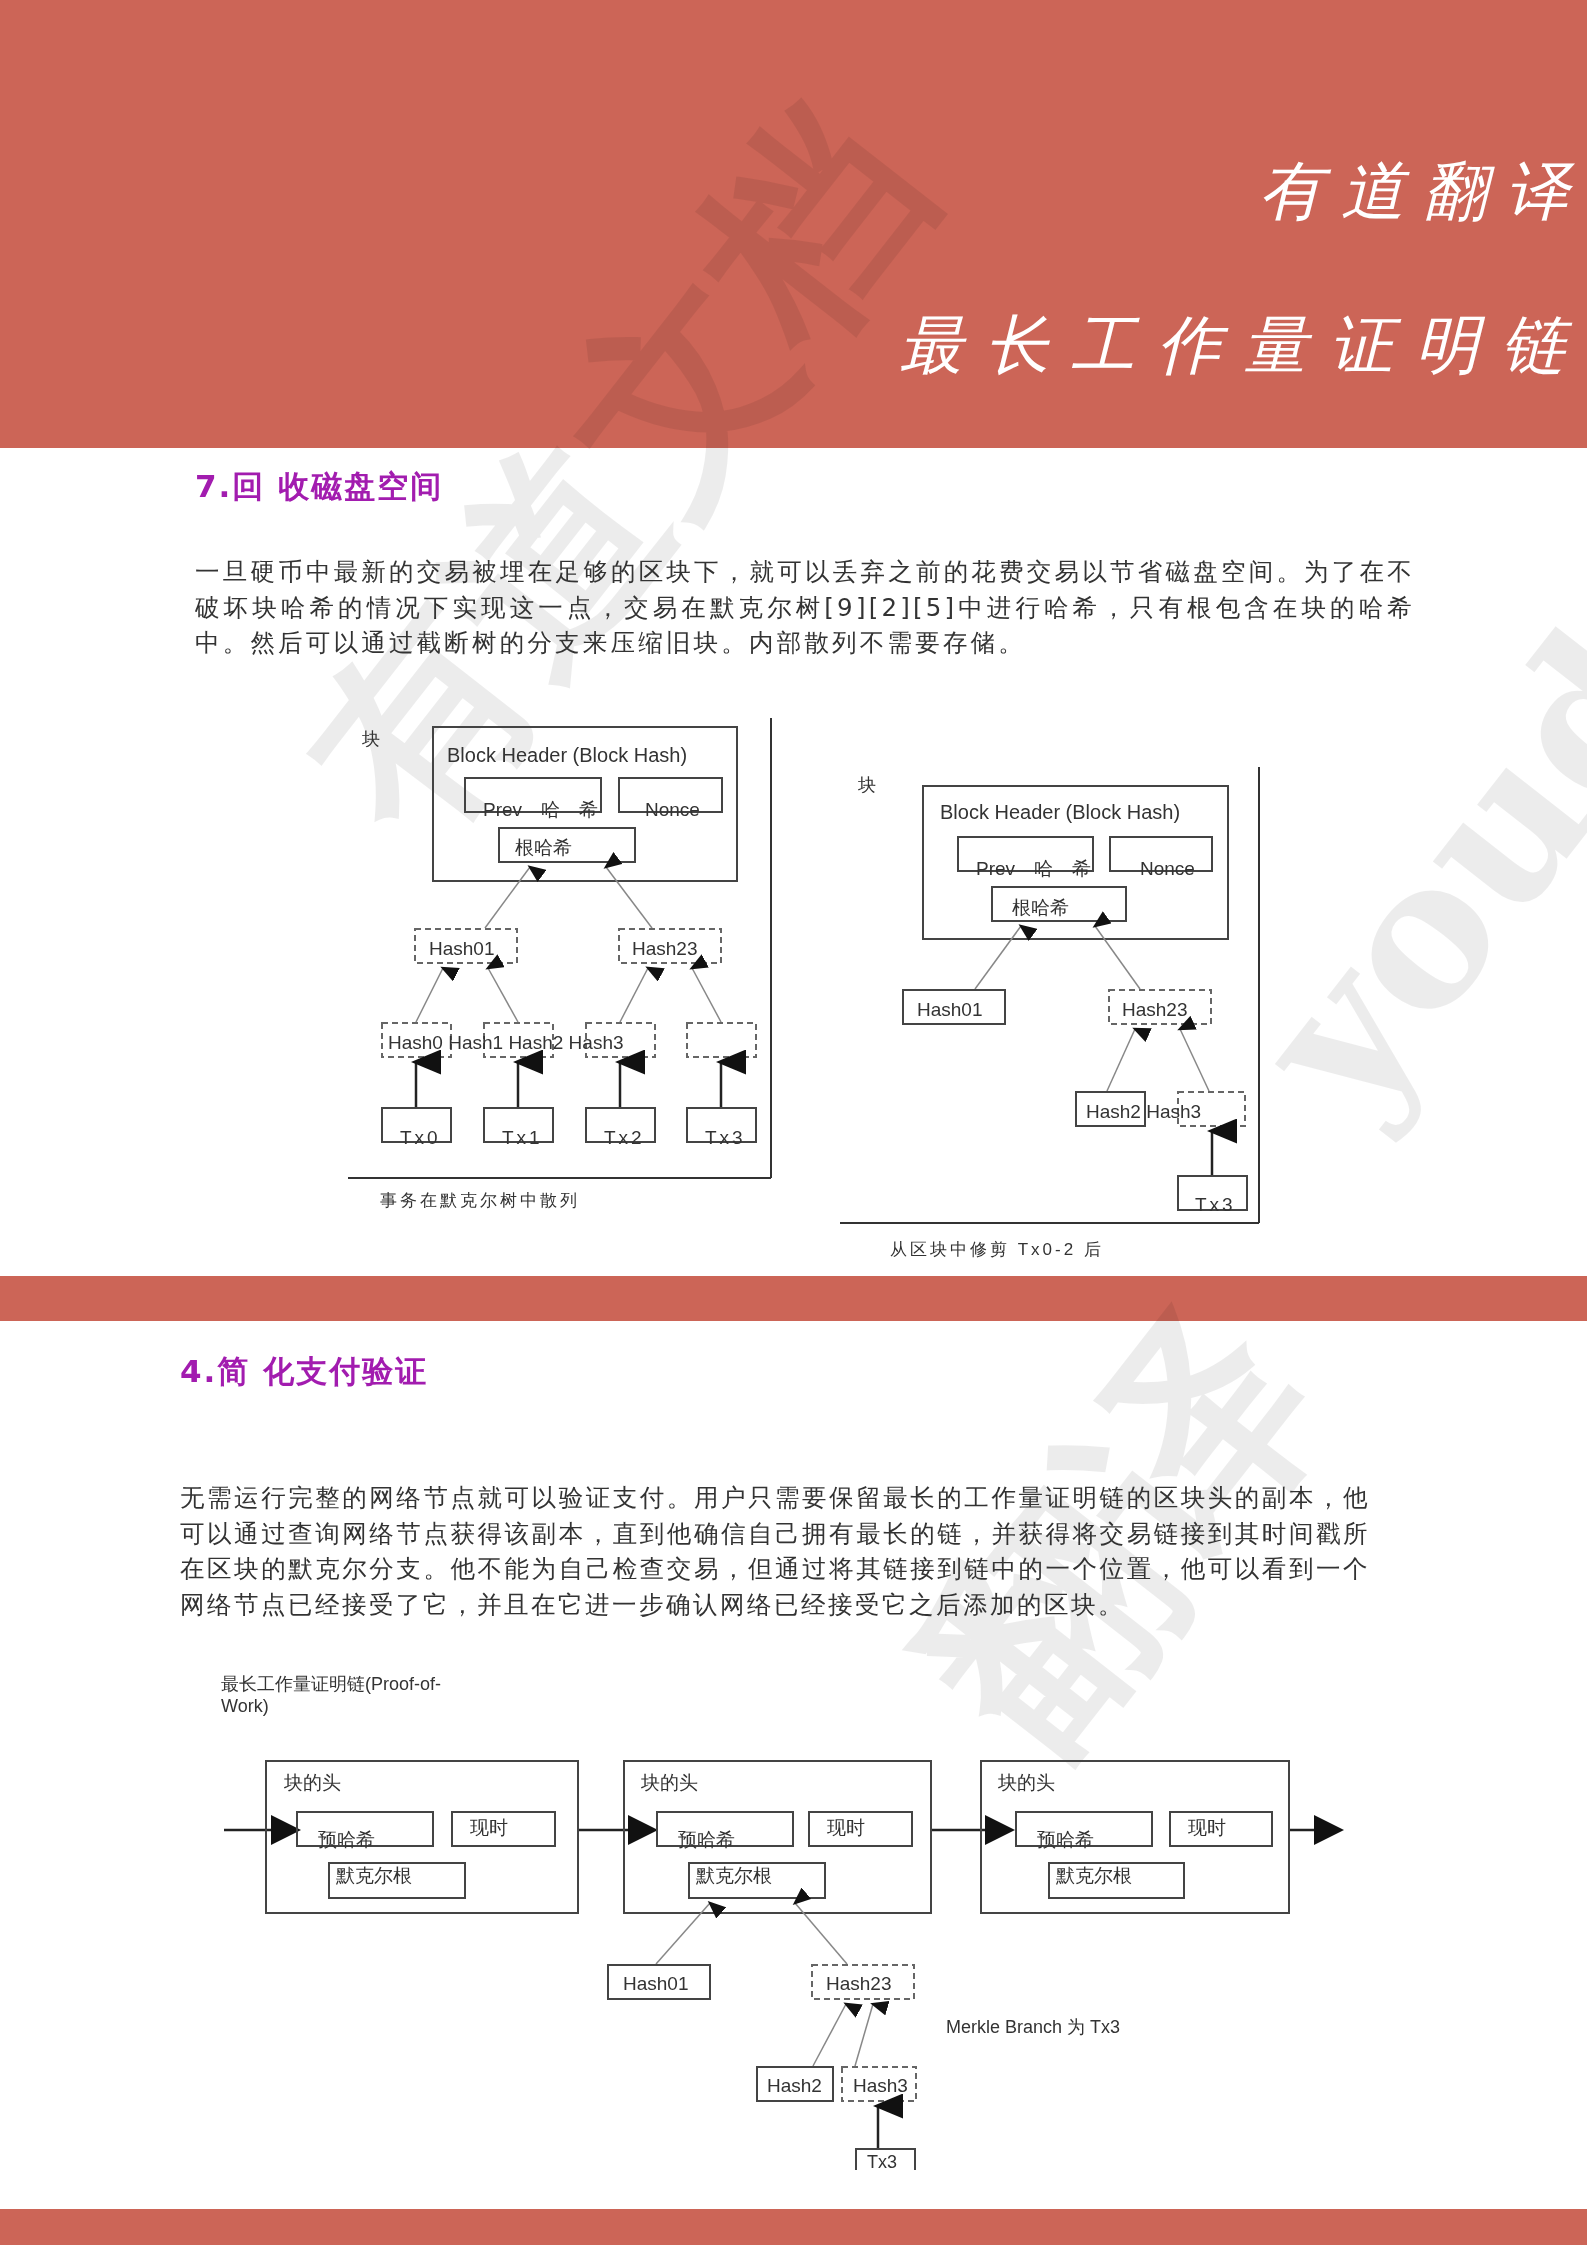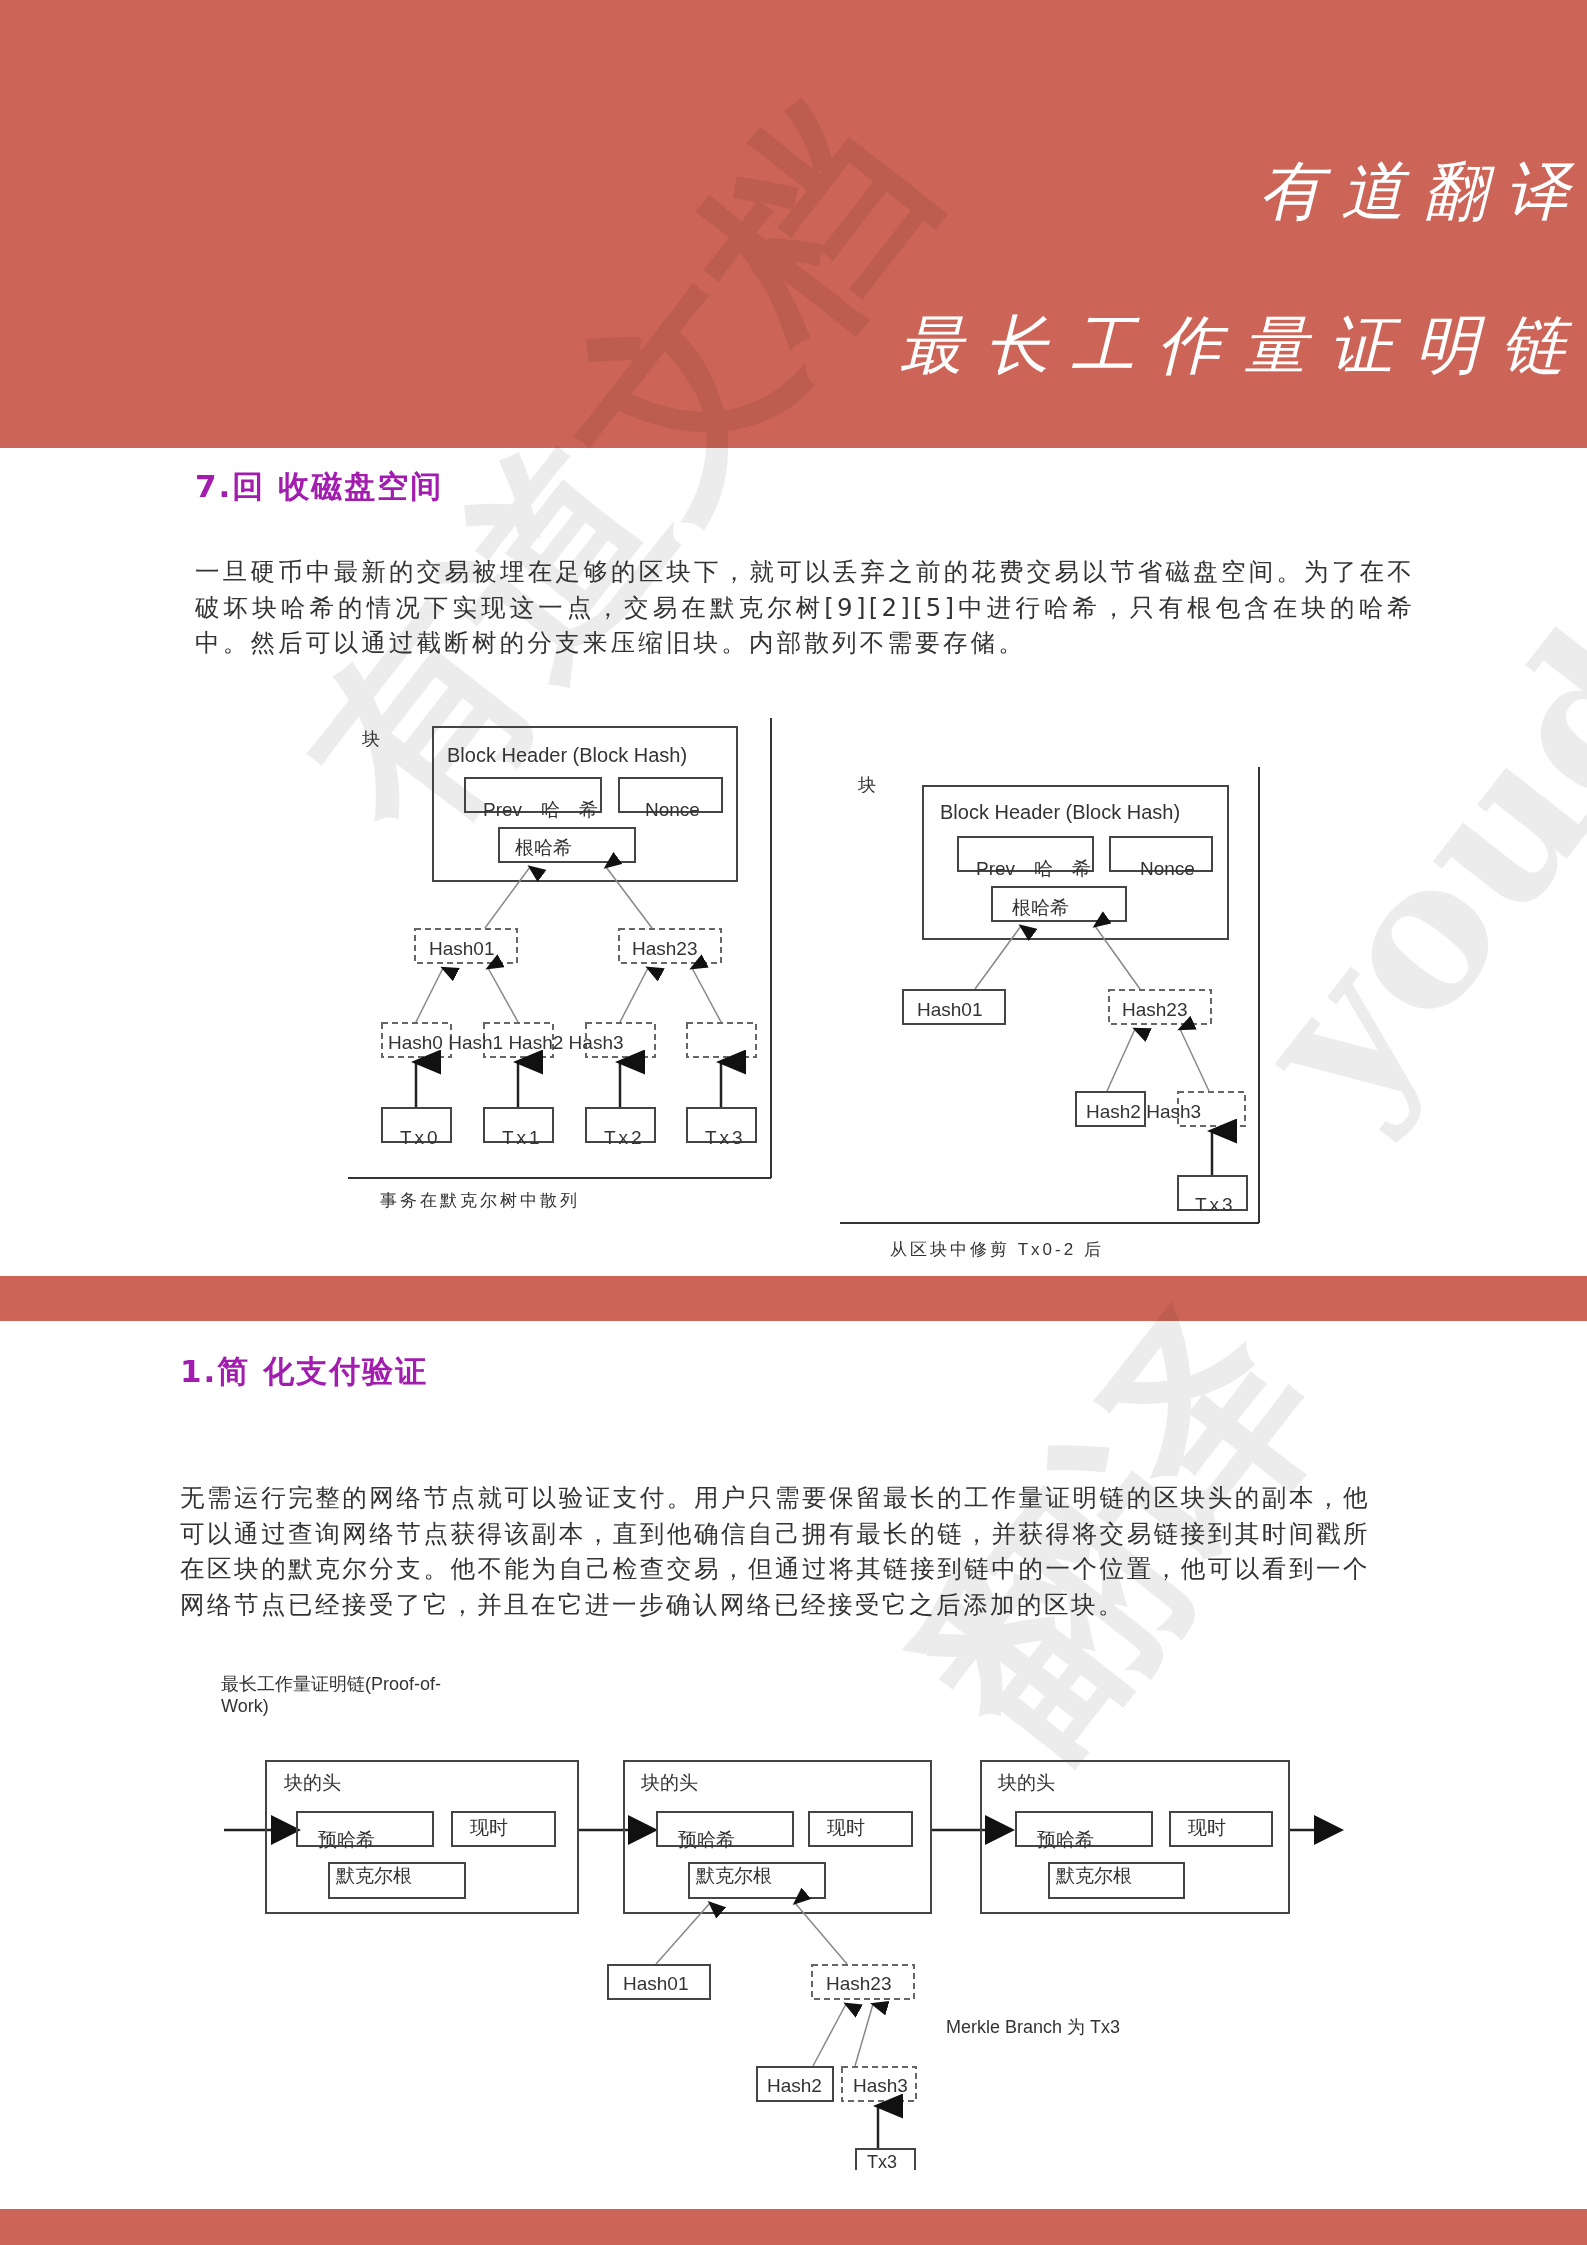--- a/index.html
+++ b/index.html
@@ -175,21 +175,21 @@
     <text x="256" y="363" font-size="19">Hash2 Hash3</text>
 
     <line class="thick" x1="382" y1="422" x2="382" y2="376" marker-end="url(#ah2)"></line>
     <rect class="box" x="348" y="421" width="69" height="34"></rect>
     <text x="365" y="456" font-size="19" letter-spacing="3">Tx3</text>
 
     <text x="60" y="500" font-size="17" letter-spacing="3">从区块中修剪 Tx0-2 后</text>
   </svg>
 </div>
 
-<div id="s8-title" class="section-title">1.简 化支付验证</div>
+<div id="s8-title" class="section-title">4.简 化支付验证</div>
 <div id="s8-para" class="para">无需运行完整的网络节点就可以验证支付。用户只需要保留最长的工作量证明链的区块头的副本，他可以通过查询网络节点获得该副本，直到他确信自己拥有最长的链，并获得将交易链接到其时间戳所在区块的默克尔分支。他不能为自己检查交易，但通过将其链接到链中的一个位置，他可以看到一个网络节点已经接受了它，并且在它进一步确认网络已经接受它之后添加的区块。</div>
 
 <div id="fig-spv" class="diagram">
   <svg width="1160" height="510" viewBox="0 0 1160 510">
     <defs>
       <marker id="ah3" markerWidth="12" markerHeight="12" refX="10" refY="6" orient="auto" viewBox="0 0 12 12">
         <path d="M0,0 L12,6 L0,12 Z" fill="#111"></path>
       </marker>
       <marker id="ah4" markerWidth="10" markerHeight="12" refX="5" refY="2" orient="auto-start-reverse" viewBox="0 0 10 12">
         <path d="M0,12 L5,0 L10,12 Z" fill="#111"></path>

